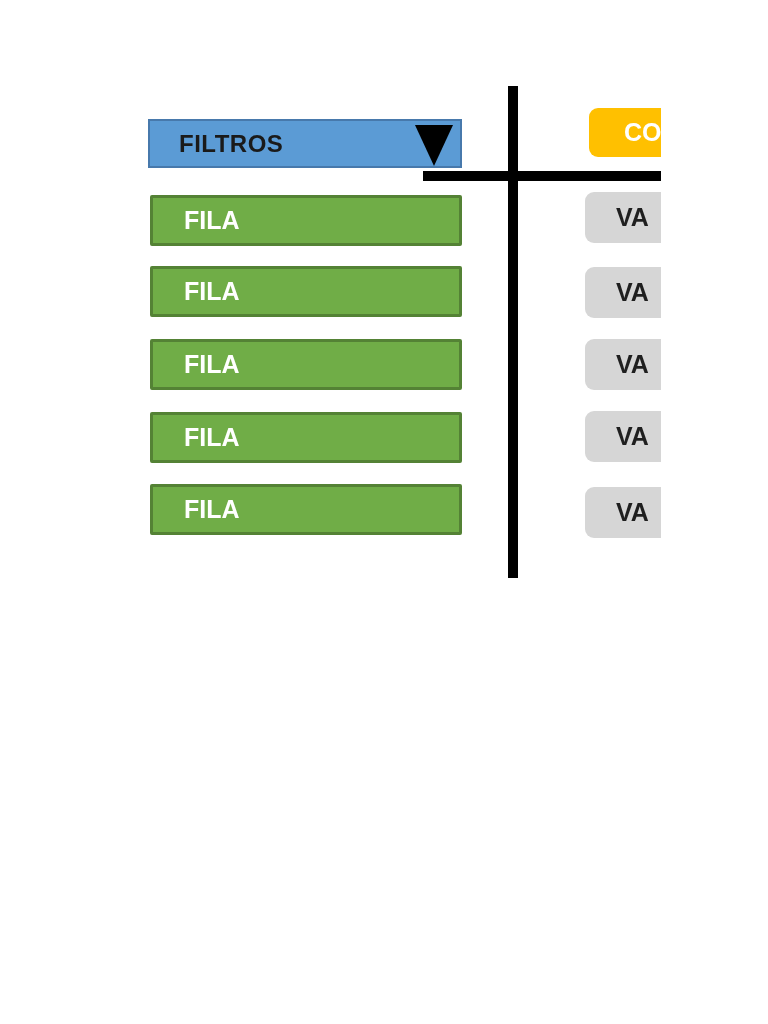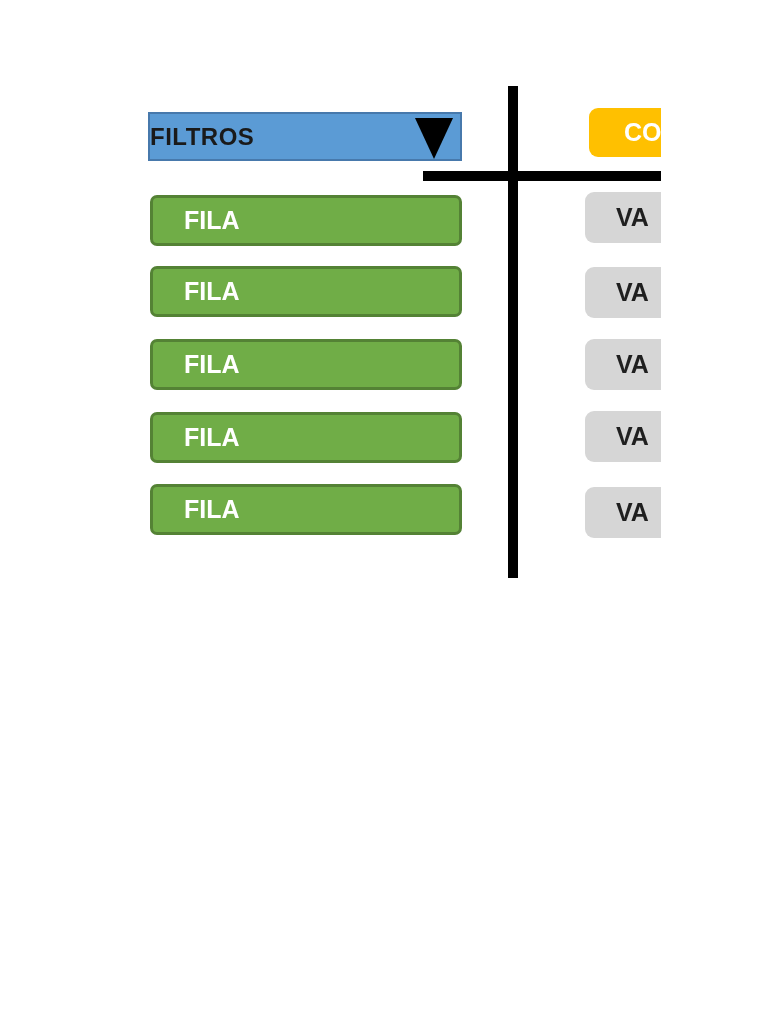--- a/index.html
+++ b/index.html
@@ -33,42 +33,43 @@
   }
   .btn {
     position: absolute;
     display: flex;
     align-items: center;
     box-sizing: border-box;
     font-weight: bold;
     white-space: nowrap;
   }
   .filters-btn {
-    left: 148px; top: 112px;
+    left: 148px; top: 119px;
     width: 314px; height: 49px;
     background: #5B9BD5;
     border: 2px solid #4779AC;
     color: #1a1a1a;
     font-size: 24px;
+    padding-left: 29px;
     letter-spacing: 0.5px;
   }
   .tri {
     position: absolute;
     right: 7px; top: 4px;
     width: 0; height: 0;
     border-left: 19px solid transparent;
     border-right: 19px solid transparent;
     border-top: 41px solid #000000;
   }
   .row-btn {
     left: 150px;
     width: 312px; height: 51px;
     background: #70AD47;
     border: 3px solid #548235;
-    border-radius: 7px;
+    border-radius: 2px;
     color: #ffffff;
     font-size: 25px;
     padding-left: 31px;
   }
   .rt1 { top: 195px; } .rt2 { top: 266px; } .rt3 { top: 339px; }
   .rt4 { top: 412px; } .rt5 { top: 484px; }
   .col-btn {
     left: 589px; top: 108px;
     width: 170px; height: 49px;
     background: #FFC000;

